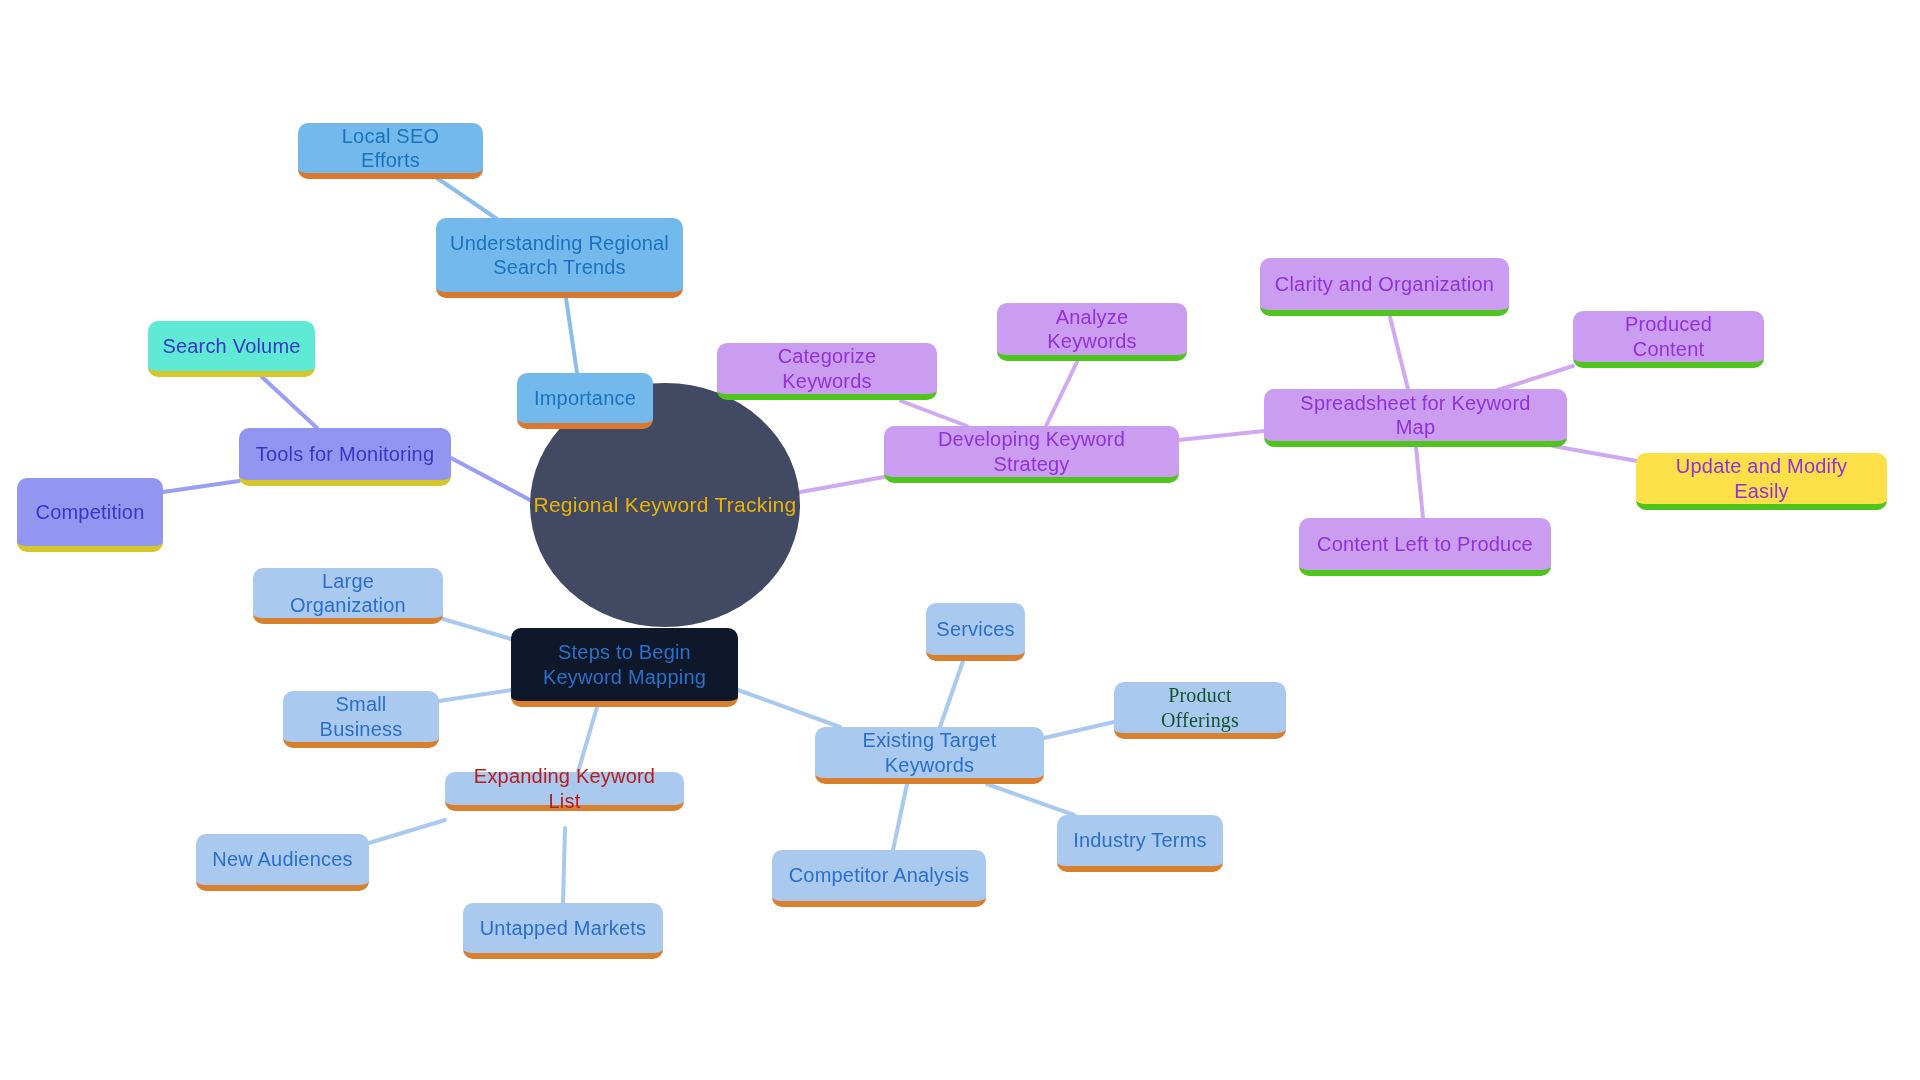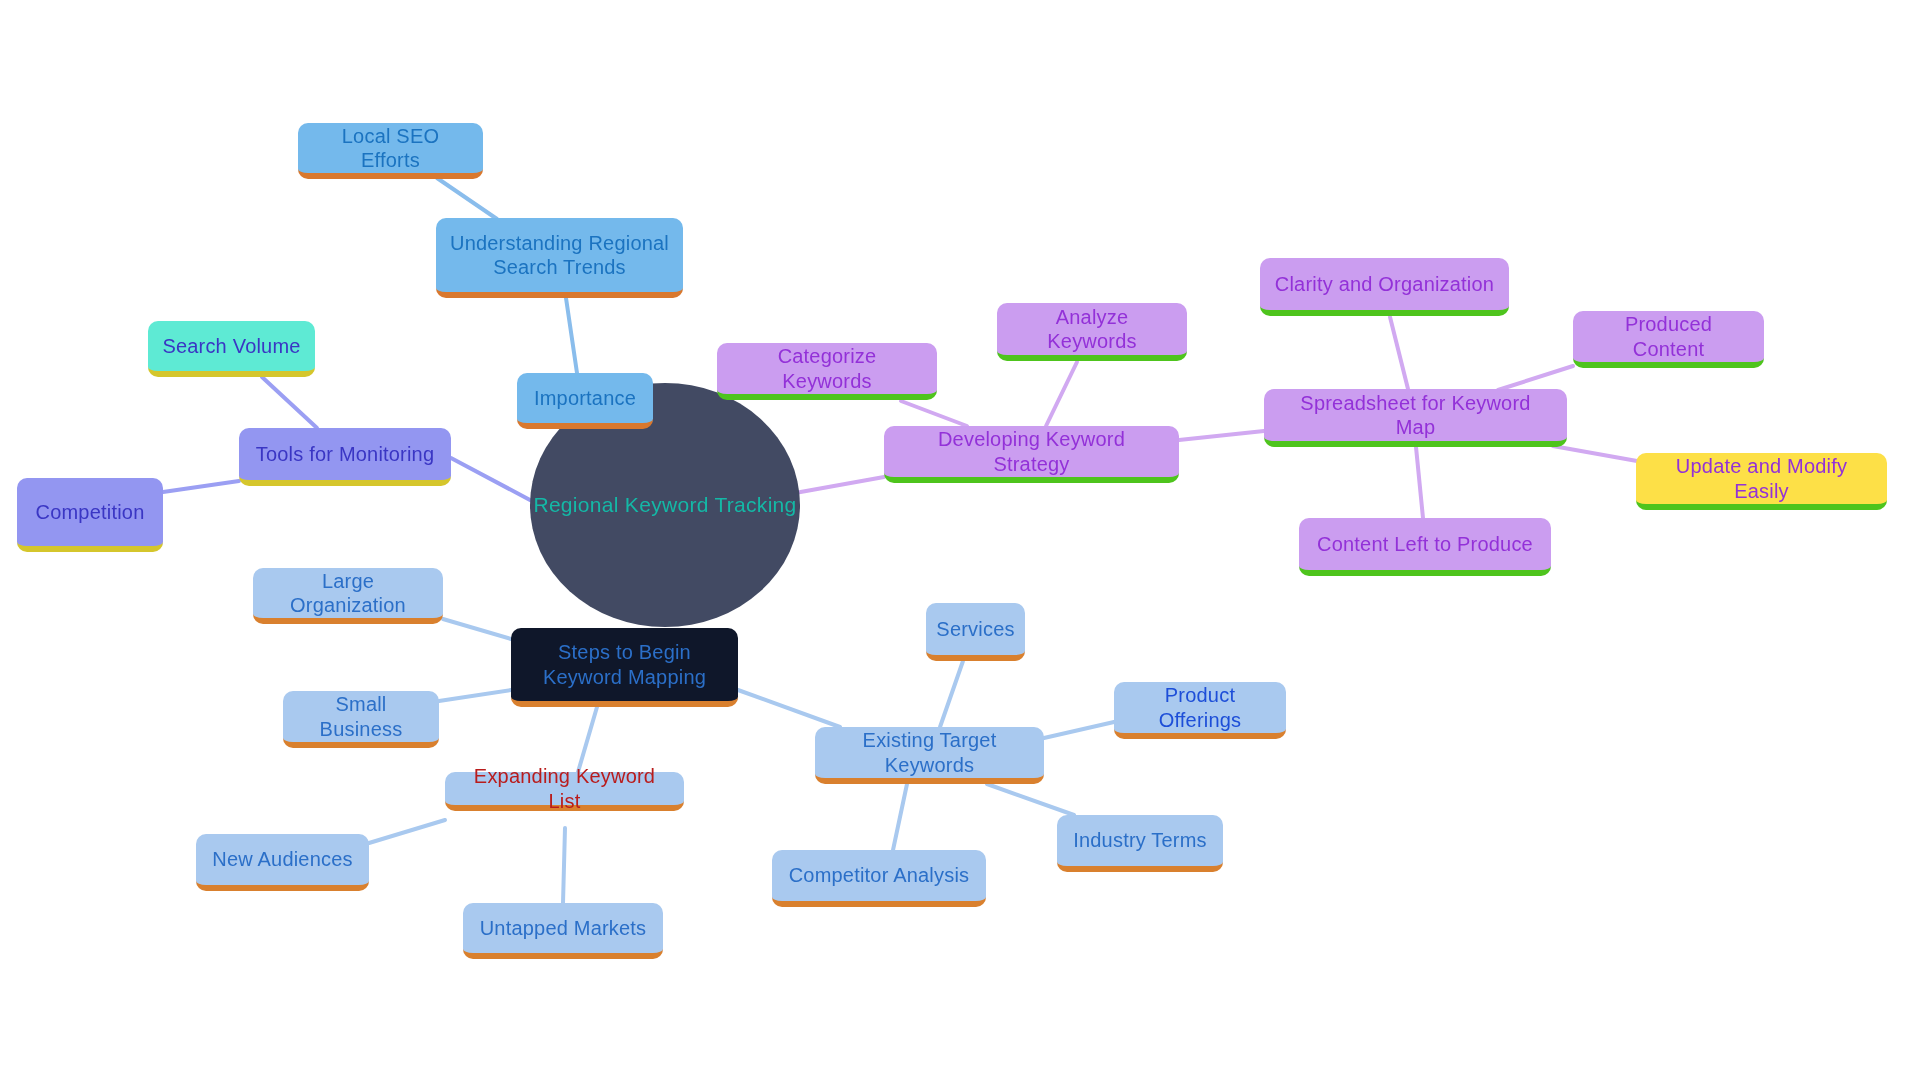--- a/index.html
+++ b/index.html
@@ -69,21 +69,21 @@
       <line x1="439" y1="701" x2="511" y2="690" stroke="#a9c9ef" stroke-width="4" stroke-linecap="round"></line>
       <line x1="597" y1="707" x2="578" y2="772" stroke="#a9c9ef" stroke-width="4" stroke-linecap="round"></line>
       <line x1="738" y1="690" x2="840" y2="727" stroke="#a9c9ef" stroke-width="4" stroke-linecap="round"></line>
       <line x1="445" y1="820" x2="369" y2="843" stroke="#a9c9ef" stroke-width="4" stroke-linecap="round"></line>
       <line x1="565" y1="828" x2="563" y2="903" stroke="#a9c9ef" stroke-width="4" stroke-linecap="round"></line>
       <line x1="963" y1="661" x2="940" y2="727" stroke="#a9c9ef" stroke-width="4" stroke-linecap="round"></line>
       <line x1="1044" y1="738" x2="1114" y2="722" stroke="#a9c9ef" stroke-width="4" stroke-linecap="round"></line>
       <line x1="907" y1="784" x2="893" y2="850" stroke="#a9c9ef" stroke-width="4" stroke-linecap="round"></line>
       <line x1="987" y1="784" x2="1074" y2="815" stroke="#a9c9ef" stroke-width="4" stroke-linecap="round"></line>
     </svg>
-  <div class="center-node" id="center-node" style="left: 530px; top: 383px; width: 270px; height: 244px; background: rgb(66, 74, 99); color: #14b8a6;">
+  <div class="center-node" id="center-node" style="left: 530px; top: 383px; width: 270px; height: 244px; background: rgb(66, 74, 99); color: #eab308;">
     <span>Regional Keyword Tracking</span>
   </div>
   <div id="node-layer">
       <div class="node" style="left: 298px; top: 123px; width: 185px; height: 56px; background: rgb(116, 185, 236); color: rgb(27, 115, 192); border-bottom-color: rgb(217, 120, 46);">
         <span>Local SEO Efforts</span>
       </div>
       <div class="node" style="left: 436px; top: 218px; width: 247px; height: 80px; background: rgb(116, 185, 236); color: rgb(27, 115, 192); border-bottom-color: rgb(217, 120, 46);">
         <span>Understanding Regional Search Trends</span>
       </div>
       <div class="node" style="left: 517px; top: 373px; width: 136px; height: 56px; background: rgb(116, 185, 236); color: rgb(27, 115, 192); border-bottom-color: rgb(217, 120, 46);">
@@ -139,21 +139,21 @@
       </div>
       <div class="node" style="left: 463px; top: 903px; width: 200px; height: 56px; background: rgb(169, 201, 239); color: rgb(43, 111, 200); border-bottom-color: rgb(217, 128, 46);">
         <span>Untapped Markets</span>
       </div>
       <div class="node" style="left: 926px; top: 603px; width: 99px; height: 58px; background: rgb(169, 201, 239); color: rgb(43, 111, 200); border-bottom-color: rgb(217, 128, 46);">
         <span>Services</span>
       </div>
       <div class="node" style="left: 815px; top: 727px; width: 229px; height: 57px; background: rgb(169, 201, 239); color: rgb(43, 111, 200); border-bottom-color: rgb(217, 128, 46);">
         <span>Existing Target Keywords</span>
       </div>
-      <div class="node" style="left: 1114px; top: 682px; width: 172px; height: 57px; background: rgb(169, 201, 239); color: #1d4ed8; border-bottom-color: rgb(217, 128, 46);">
+      <div class="node" style="left: 1114px; top: 682px; width: 172px; height: 57px; background: rgb(169, 201, 239); color: #14532d; border-bottom-color: rgb(217, 128, 46); font-family: Liberation Serif, serif;">
         <span>Product Offerings</span>
       </div>
       <div class="node" style="left: 772px; top: 850px; width: 214px; height: 57px; background: rgb(169, 201, 239); color: rgb(43, 111, 200); border-bottom-color: rgb(217, 128, 46);">
         <span>Competitor Analysis</span>
       </div>
       <div class="node" style="left: 1057px; top: 815px; width: 166px; height: 57px; background: rgb(169, 201, 239); color: rgb(43, 111, 200); border-bottom-color: rgb(217, 128, 46);">
         <span>Industry Terms</span>
       </div>
     </div>
 </div>

